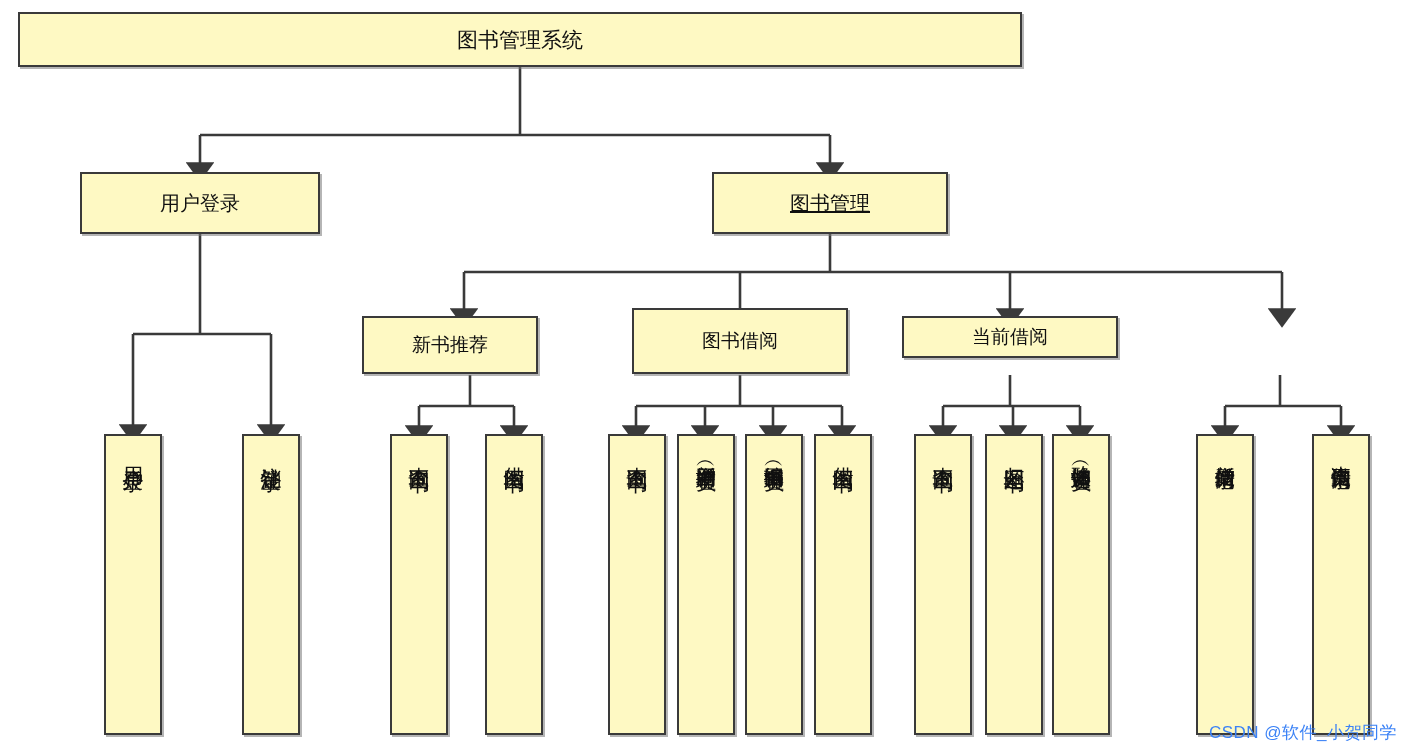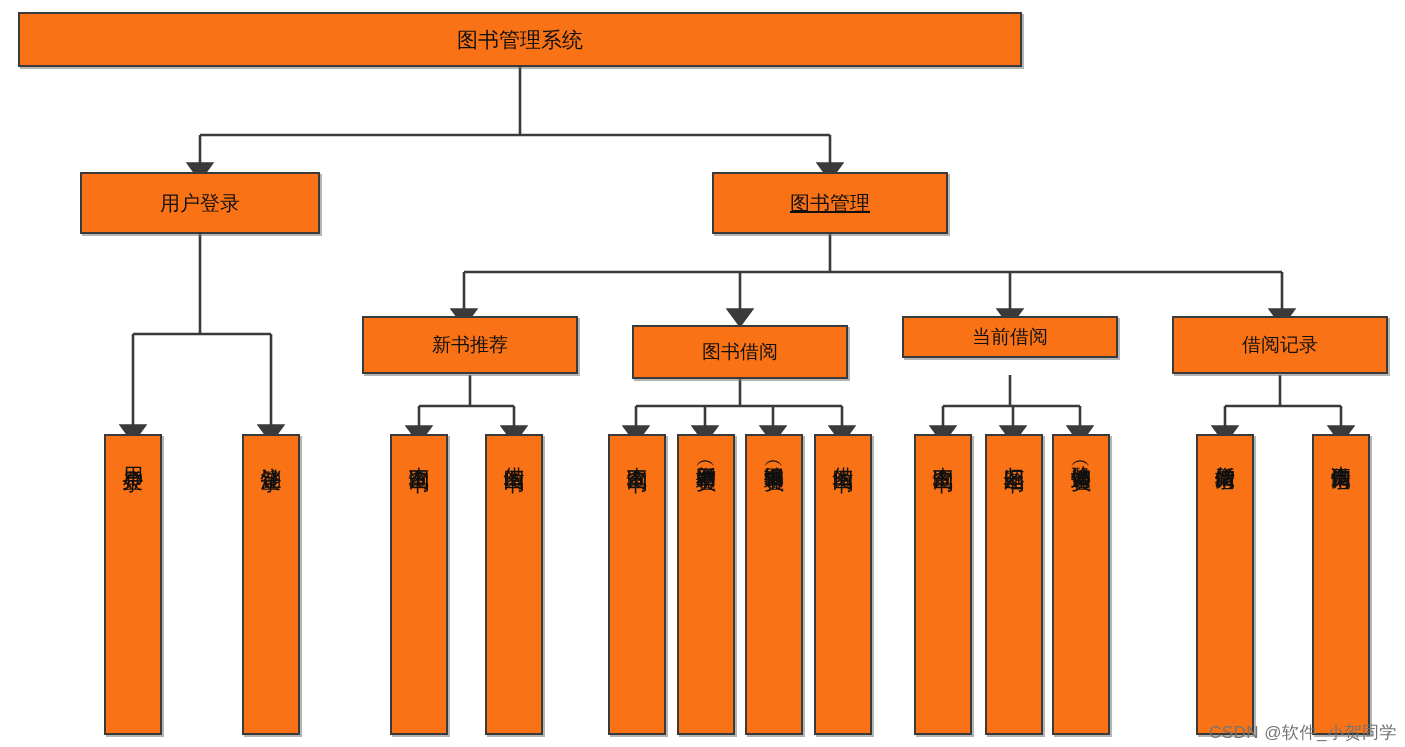--- a/index.html
+++ b/index.html
@@ -8,21 +8,21 @@
     background:#ffffff;
     font-family:"Liberation Sans","DejaVu Sans",sans-serif;
     overflow:hidden;
   }
   #canvas{position:relative;width:1405px;height:747px;}
   #edges{position:absolute;left:0;top:0;width:1405px;height:747px;}
 
   .node{
     position:absolute;
     box-sizing:border-box;
-    background:#f97316;
+    background:#fef9c3;
     border:2px solid #3a3a3a;
     box-shadow:2px 2px 0 rgba(120,120,120,.55);
     display:flex;align-items:center;justify-content:center;
     color:#101010;
   }
   .node span{display:block;text-align:center;line-height:1.12;}
 
   .n-root{font-size:21px;}
   .n-l2{font-size:20px;}
   .n-l3{font-size:19px;}
@@ -40,21 +40,21 @@
     line-height:1.05;
     letter-spacing:2px;
     white-space:nowrap;
   }
   .leaf.tight span{font-size:20px;letter-spacing:1px;}
 
   .watermark{
     position:absolute;
     right:8px;bottom:3px;
     font-size:17px;
-    color:#737373;
+    color:#3b82f6;
     letter-spacing:.5px;
     white-space:nowrap;
   }
 </style>
 </head>
 <body>
 
 <div id="canvas">
 
   <svg id="edges" viewBox="0 0 1405 747" xmlns="http://www.w3.org/2000/svg">
@@ -113,31 +113,28 @@
     <span>图书管理系统</span>
   </div>
 
   <div class="node n-l2" style="left:80px;top:172px;width:240px;height:62px;">
     <span>用户登录</span>
   </div>
   <div class="node n-l2" style="left:712px;top:172px;width:236px;height:62px;text-decoration:underline;">
     <span>图书管理</span>
   </div>
 
-  <div class="node n-l3" style="left:362px;top:316px;width:216px;height:58px;">
+  <div class="node n-l3" style="left:362px;top:316px;width:176px;height:58px;">
     <span>新书推荐</span>
   </div>
-  <div class="node n-l3" style="left:632px;top:325px;width:216px;height:54px;">
+  <div class="node n-l3" style="left:632px;top:308px;width:216px;height:66px;">
     <span>图书借阅</span>
   </div>
   <div class="node n-l3" style="left:902px;top:316px;width:216px;height:42px;">
     <span>当前借阅</span>
-  </div>
-  <div class="node n-l3" style="left:1172px;top:316px;width:216px;height:58px;">
-    <span>借阅记录</span>
   </div>
 
   <div class="node leaf" style="left:104px;top:434px;width:58px;height:301px;">
     <span>用户登录</span>
   </div>
   <div class="node leaf" style="left:242px;top:434px;width:58px;height:301px;">
     <span>注销登录</span>
   </div>
 
   <div class="node leaf" style="left:390px;top:434px;width:58px;height:301px;">

